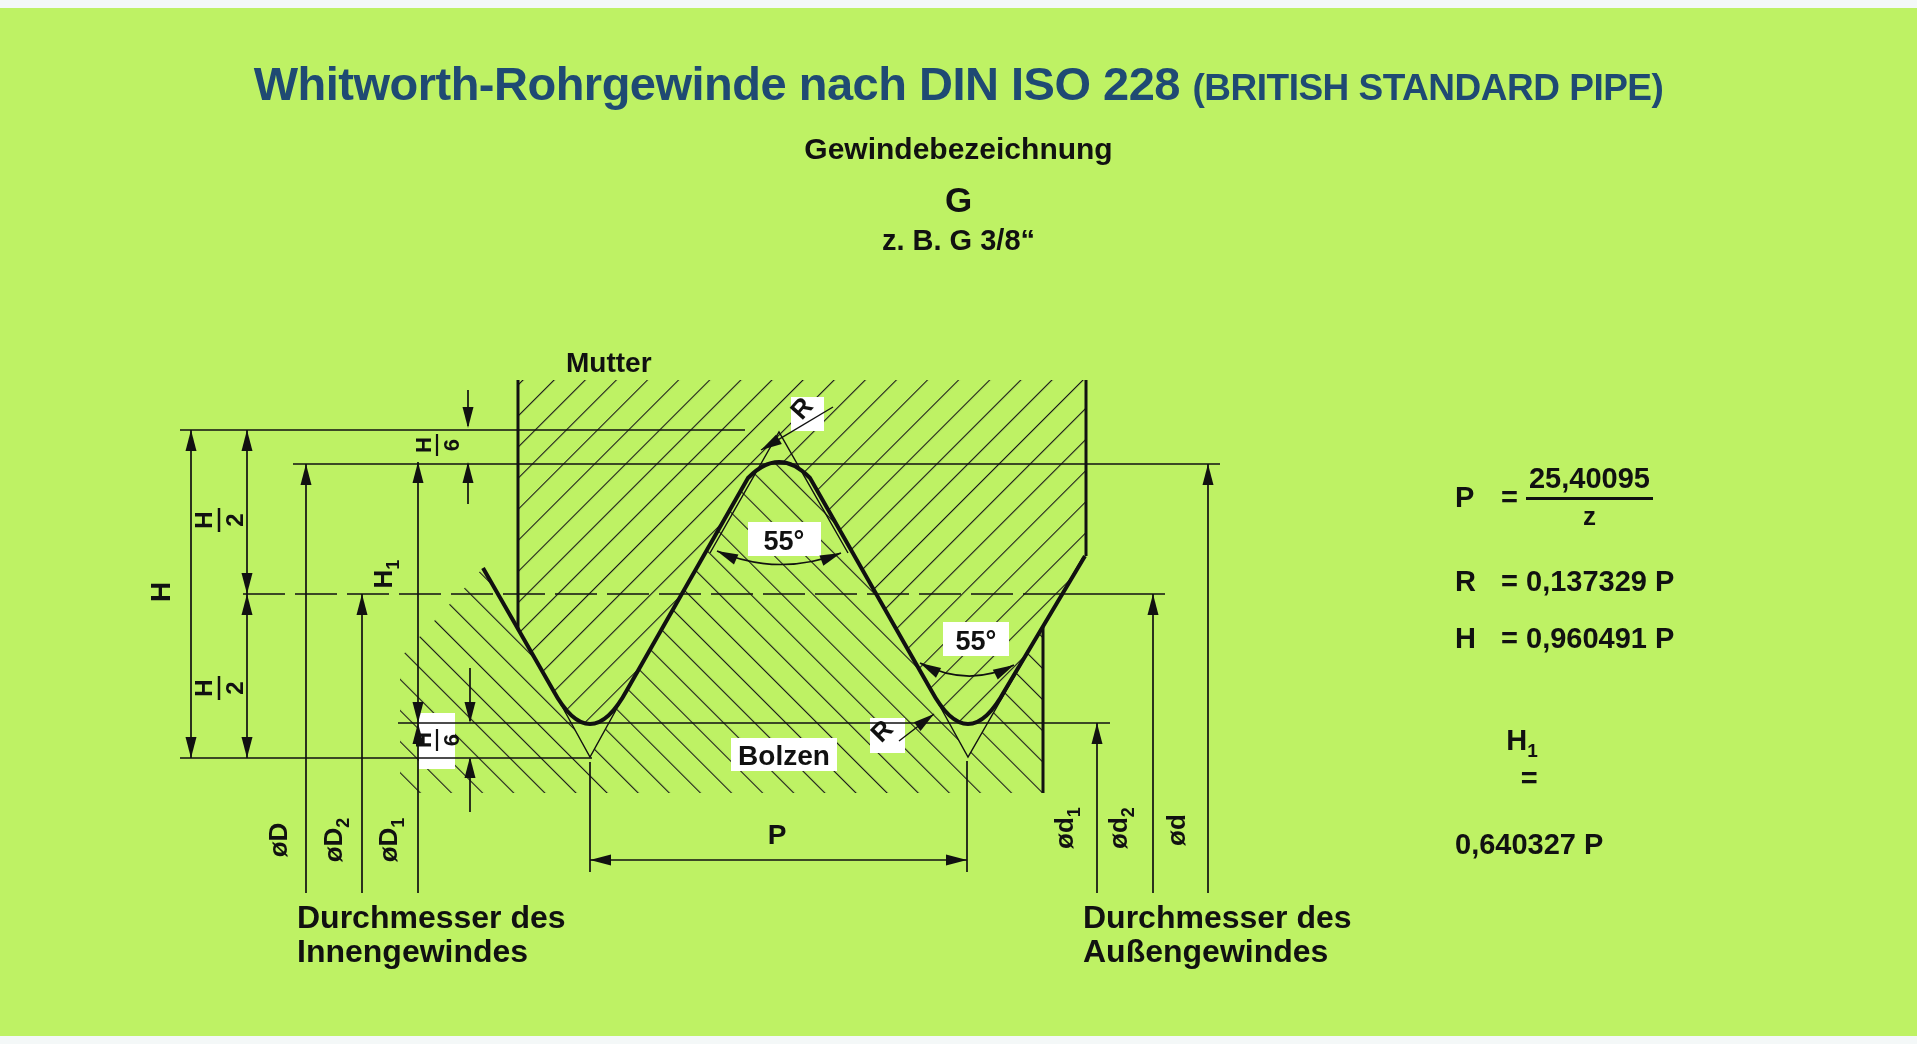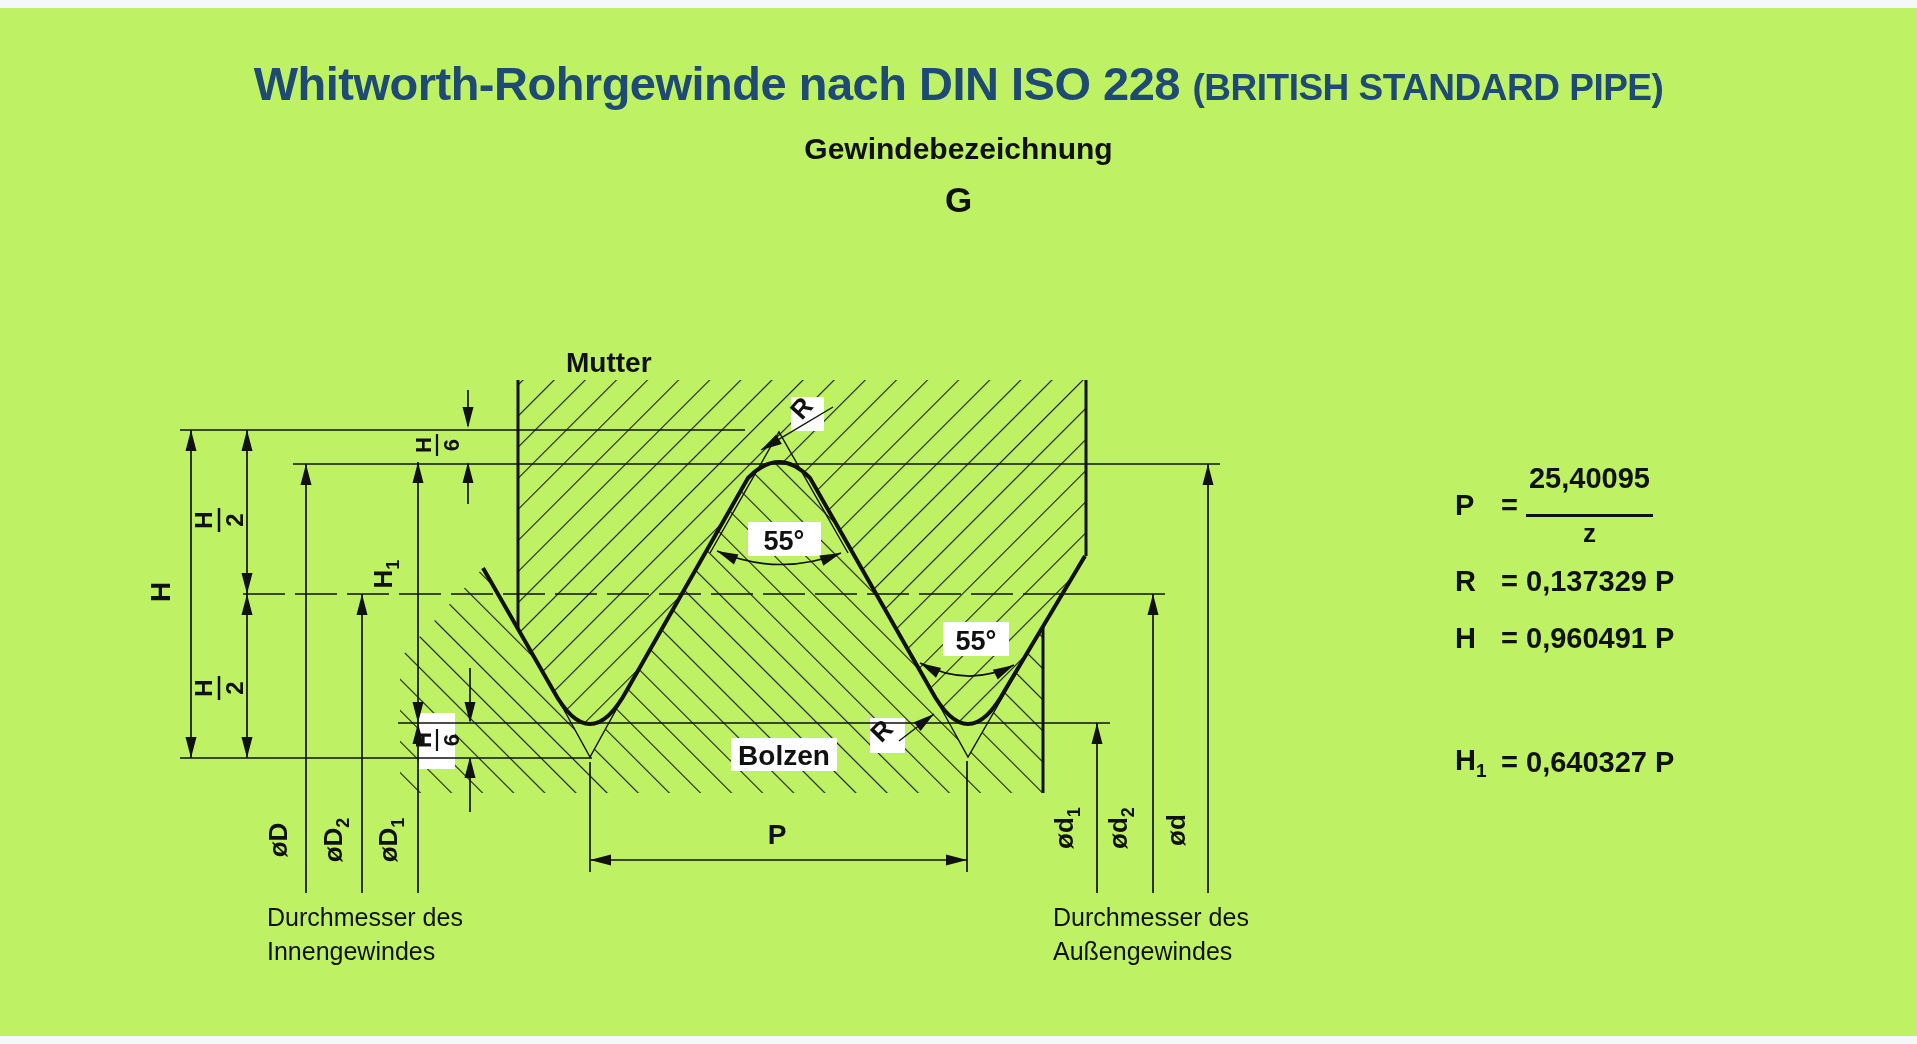--- a/index.html
+++ b/index.html
@@ -7,42 +7,43 @@
         font-family:"Liberation Sans",sans-serif;color:#111;}
   .edge-strip{position:absolute;left:0;width:100%;height:8px;background:#f4f8f8;}
   .hdr{position:absolute;left:0;width:100%;text-align:center;}
   .title{top:56px;color:#1f4a73;font-weight:bold;font-size:47px;letter-spacing:-0.5px;white-space:nowrap;}
   .title .paren{font-size:37px;}
   .sub1{top:132px;font-weight:bold;font-size:30px;}
   .sub2{top:180px;font-weight:bold;font-size:35px;}
   .sub3{top:224px;font-weight:bold;font-size:29px;}
   svg.draw{position:absolute;left:0;top:0;}
   svg text{font-family:"Liberation Sans",sans-serif;font-weight:bold;fill:#111;}
-  .cap{position:absolute;font-weight:normal;font-size:25px;line-height:34px;white-space:nowrap;}
+  .cap{position:absolute;font-weight:bold;font-size:32px;line-height:34px;white-space:nowrap;margin-left:30px;}
   .formulas{position:absolute;left:1455px;top:0;width:420px;font-weight:bold;font-size:29px;}
   .frow{position:absolute;left:0;display:flex;align-items:center;white-space:nowrap;}
   .frow .lhs{display:inline-block;min-width:46px;}
   .frow sub{font-size:19px;}
   .frac{display:inline-block;text-align:center;vertical-align:middle;margin-left:8px;}
-  .frac .num{display:block;border-bottom:3px solid #111;padding:0 3px 19px 3px;}
+  .frac .num{display:block;border-bottom:3px solid #111;padding:0 3px 2px 3px;}
   .frac .den{display:block;font-size:26px;padding-top:1px;}
 </style>
 </head>
 <body>
 
 <div class="page">
   <div class="edge-strip" style="top:0"></div>
   <div class="edge-strip" style="bottom:0"></div>
 
   <div class="hdr title">
     <span>Whitworth-Rohrgewinde nach DIN ISO 228</span>
     <span class="paren">(BRITISH STANDARD PIPE)</span>
   </div>
   <div class="hdr sub1">Gewindebezeichnung</div>
   <div class="hdr sub2">G</div>
+  <div class="hdr sub3">z. B. G 3/8“</div>
 
   <svg class="draw" width="1917" height="1044" viewBox="0 0 1917 1044">
     <defs>
       <pattern id="hatchNut" width="22" height="22" patternUnits="userSpaceOnUse" patternTransform="rotate(45)">
         <line x1="0" y1="0" x2="0" y2="22" stroke="#181818" stroke-width="2.2"></line>
       </pattern>
       <pattern id="hatchBolt" width="22" height="22" patternUnits="userSpaceOnUse" patternTransform="rotate(-45)">
         <line x1="0" y1="0" x2="0" y2="22" stroke="#181818" stroke-width="2.2"></line>
       </pattern>
       <path id="arw" d="M0,0 L-21,5.5 L-21,-5.5 Z" fill="#111"></path>
@@ -195,18 +196,18 @@
       </span>
     </div>
     <div class="frow" style="top:565px;">
       <span class="lhs">R</span>
       <span>=</span>&nbsp;<span>0,137329 P</span>
     </div>
     <div class="frow" style="top:622px;">
       <span class="lhs">H</span>
       <span>=</span>&nbsp;<span>0,960491 P</span>
     </div>
-    <div class="frow" style="top:744px;">
+    <div class="frow" style="top:724px;flex-direction:column;">
       <span class="lhs"><span>H</span><sub>1</sub></span>
       <span>=</span>&nbsp;<span>0,640327 P</span>
     </div>
   </div>
 </div>
 
 </body></html>

